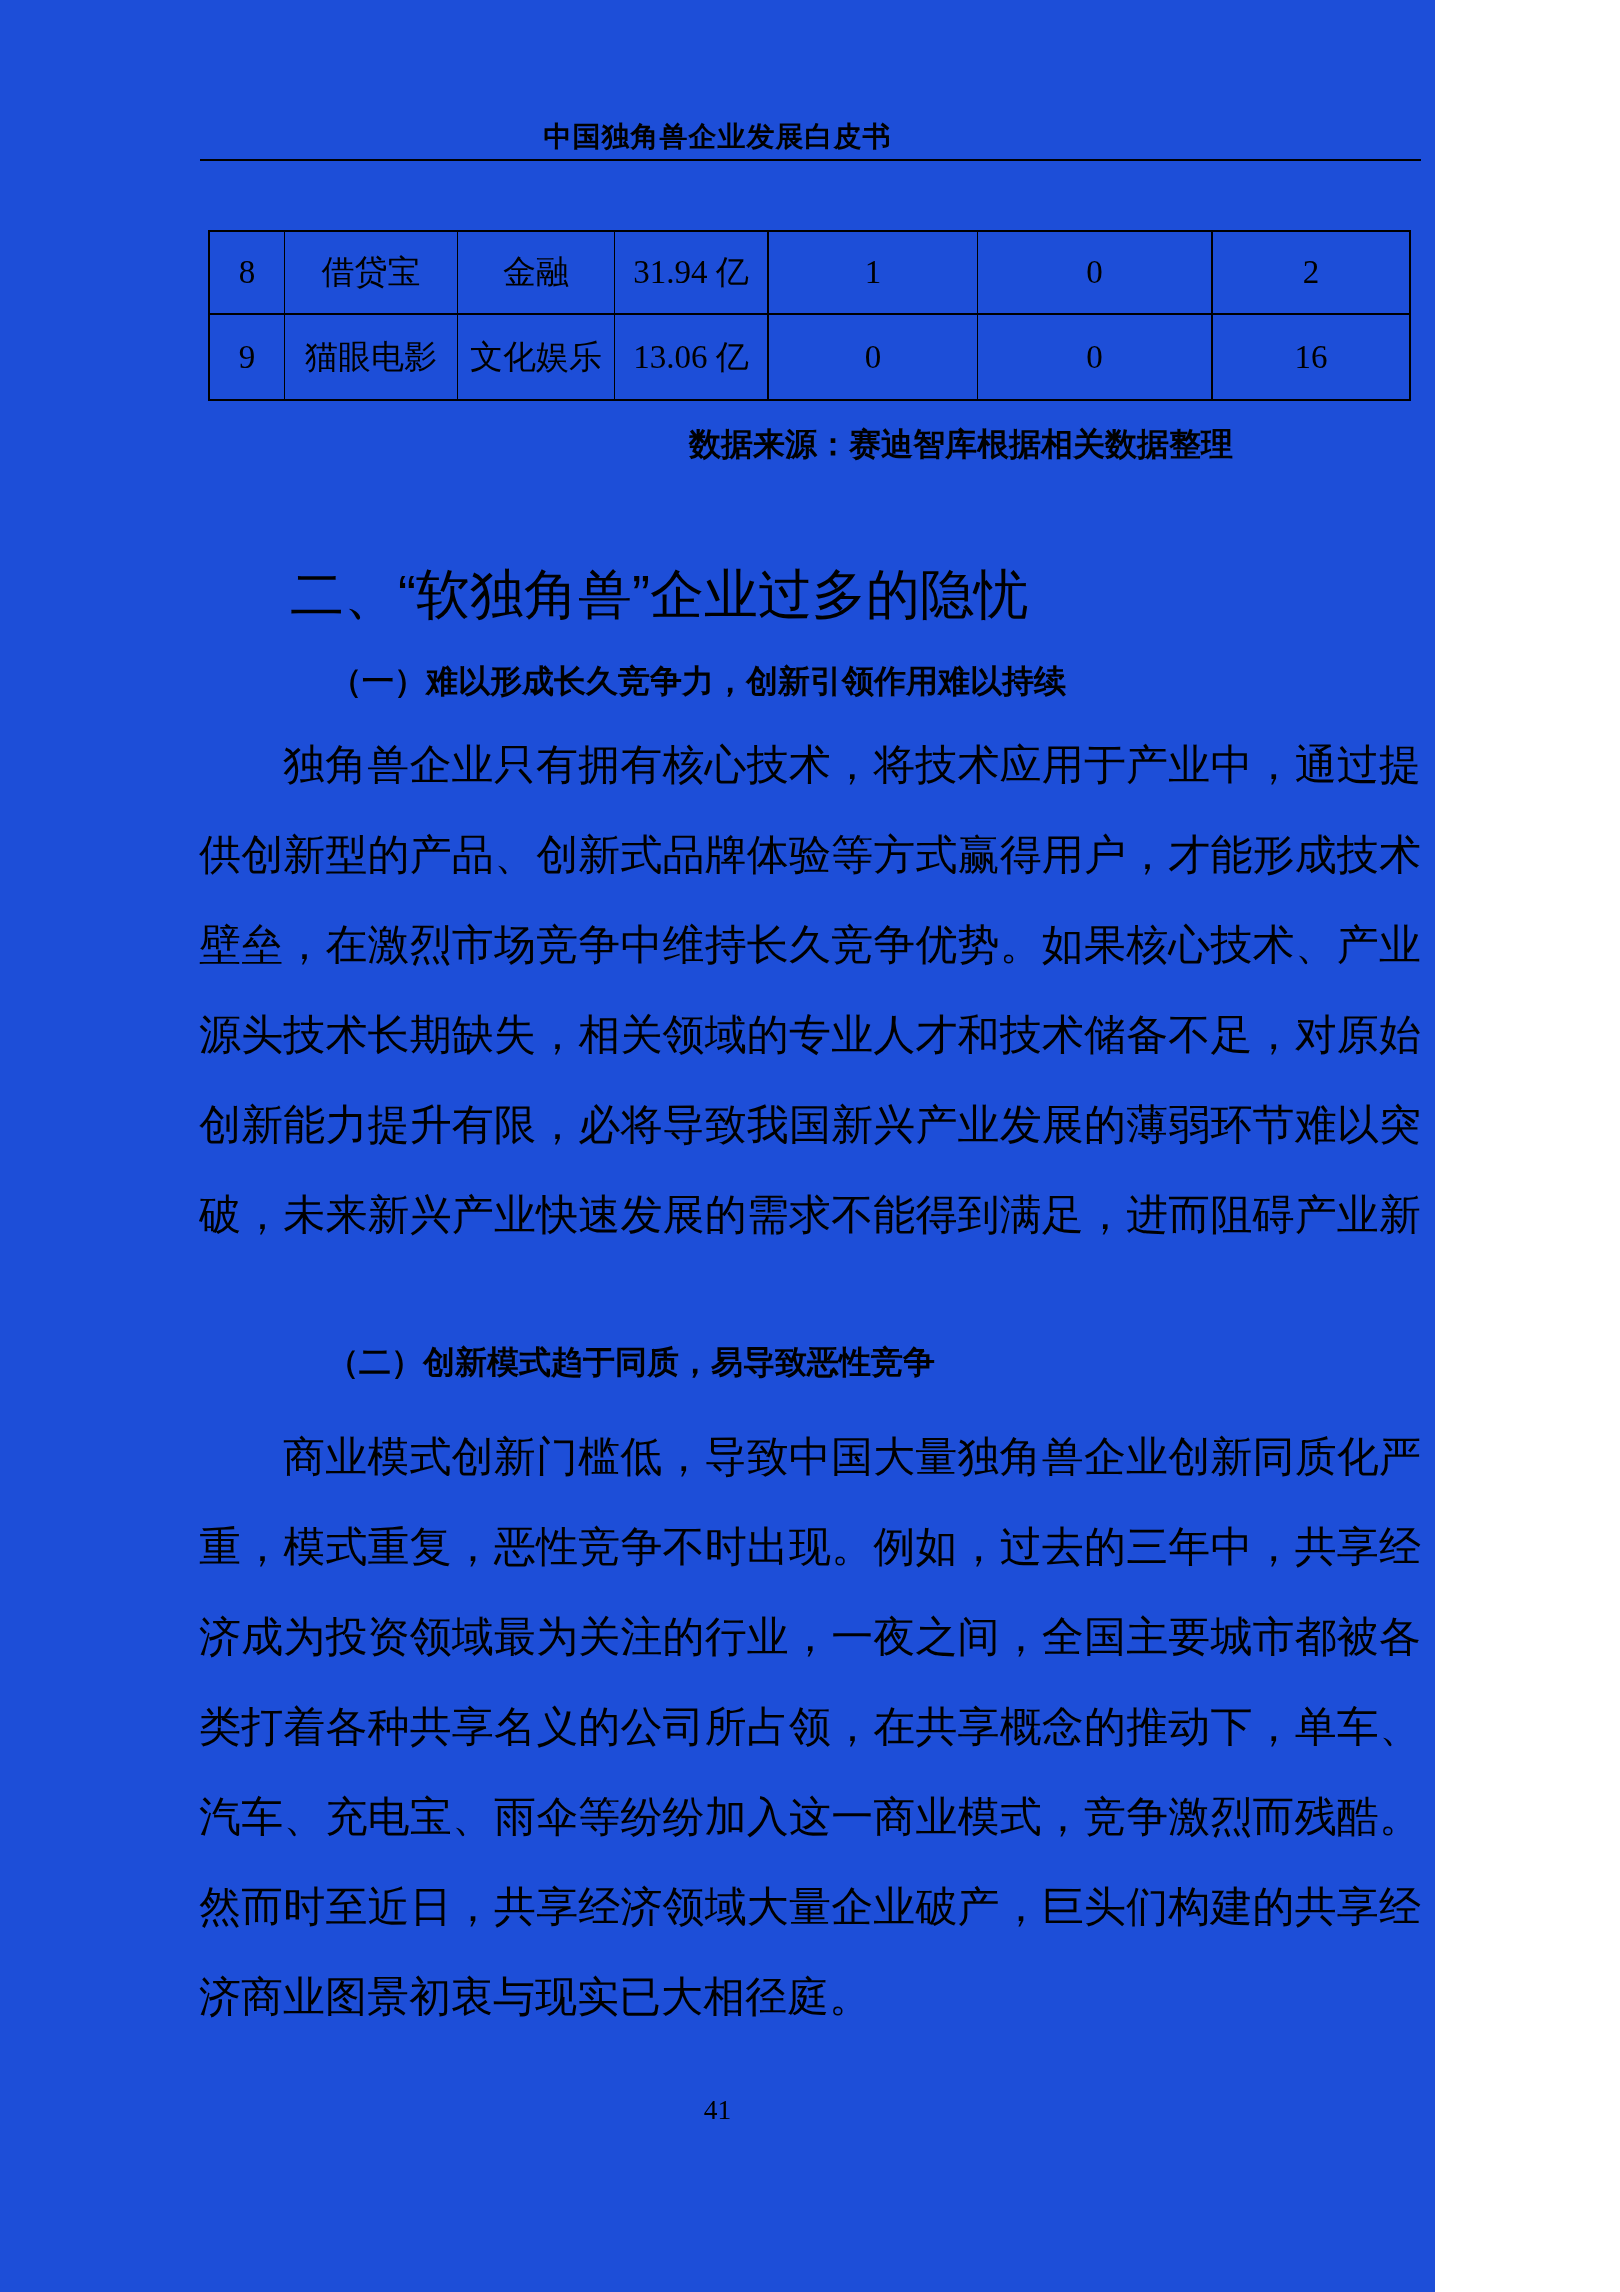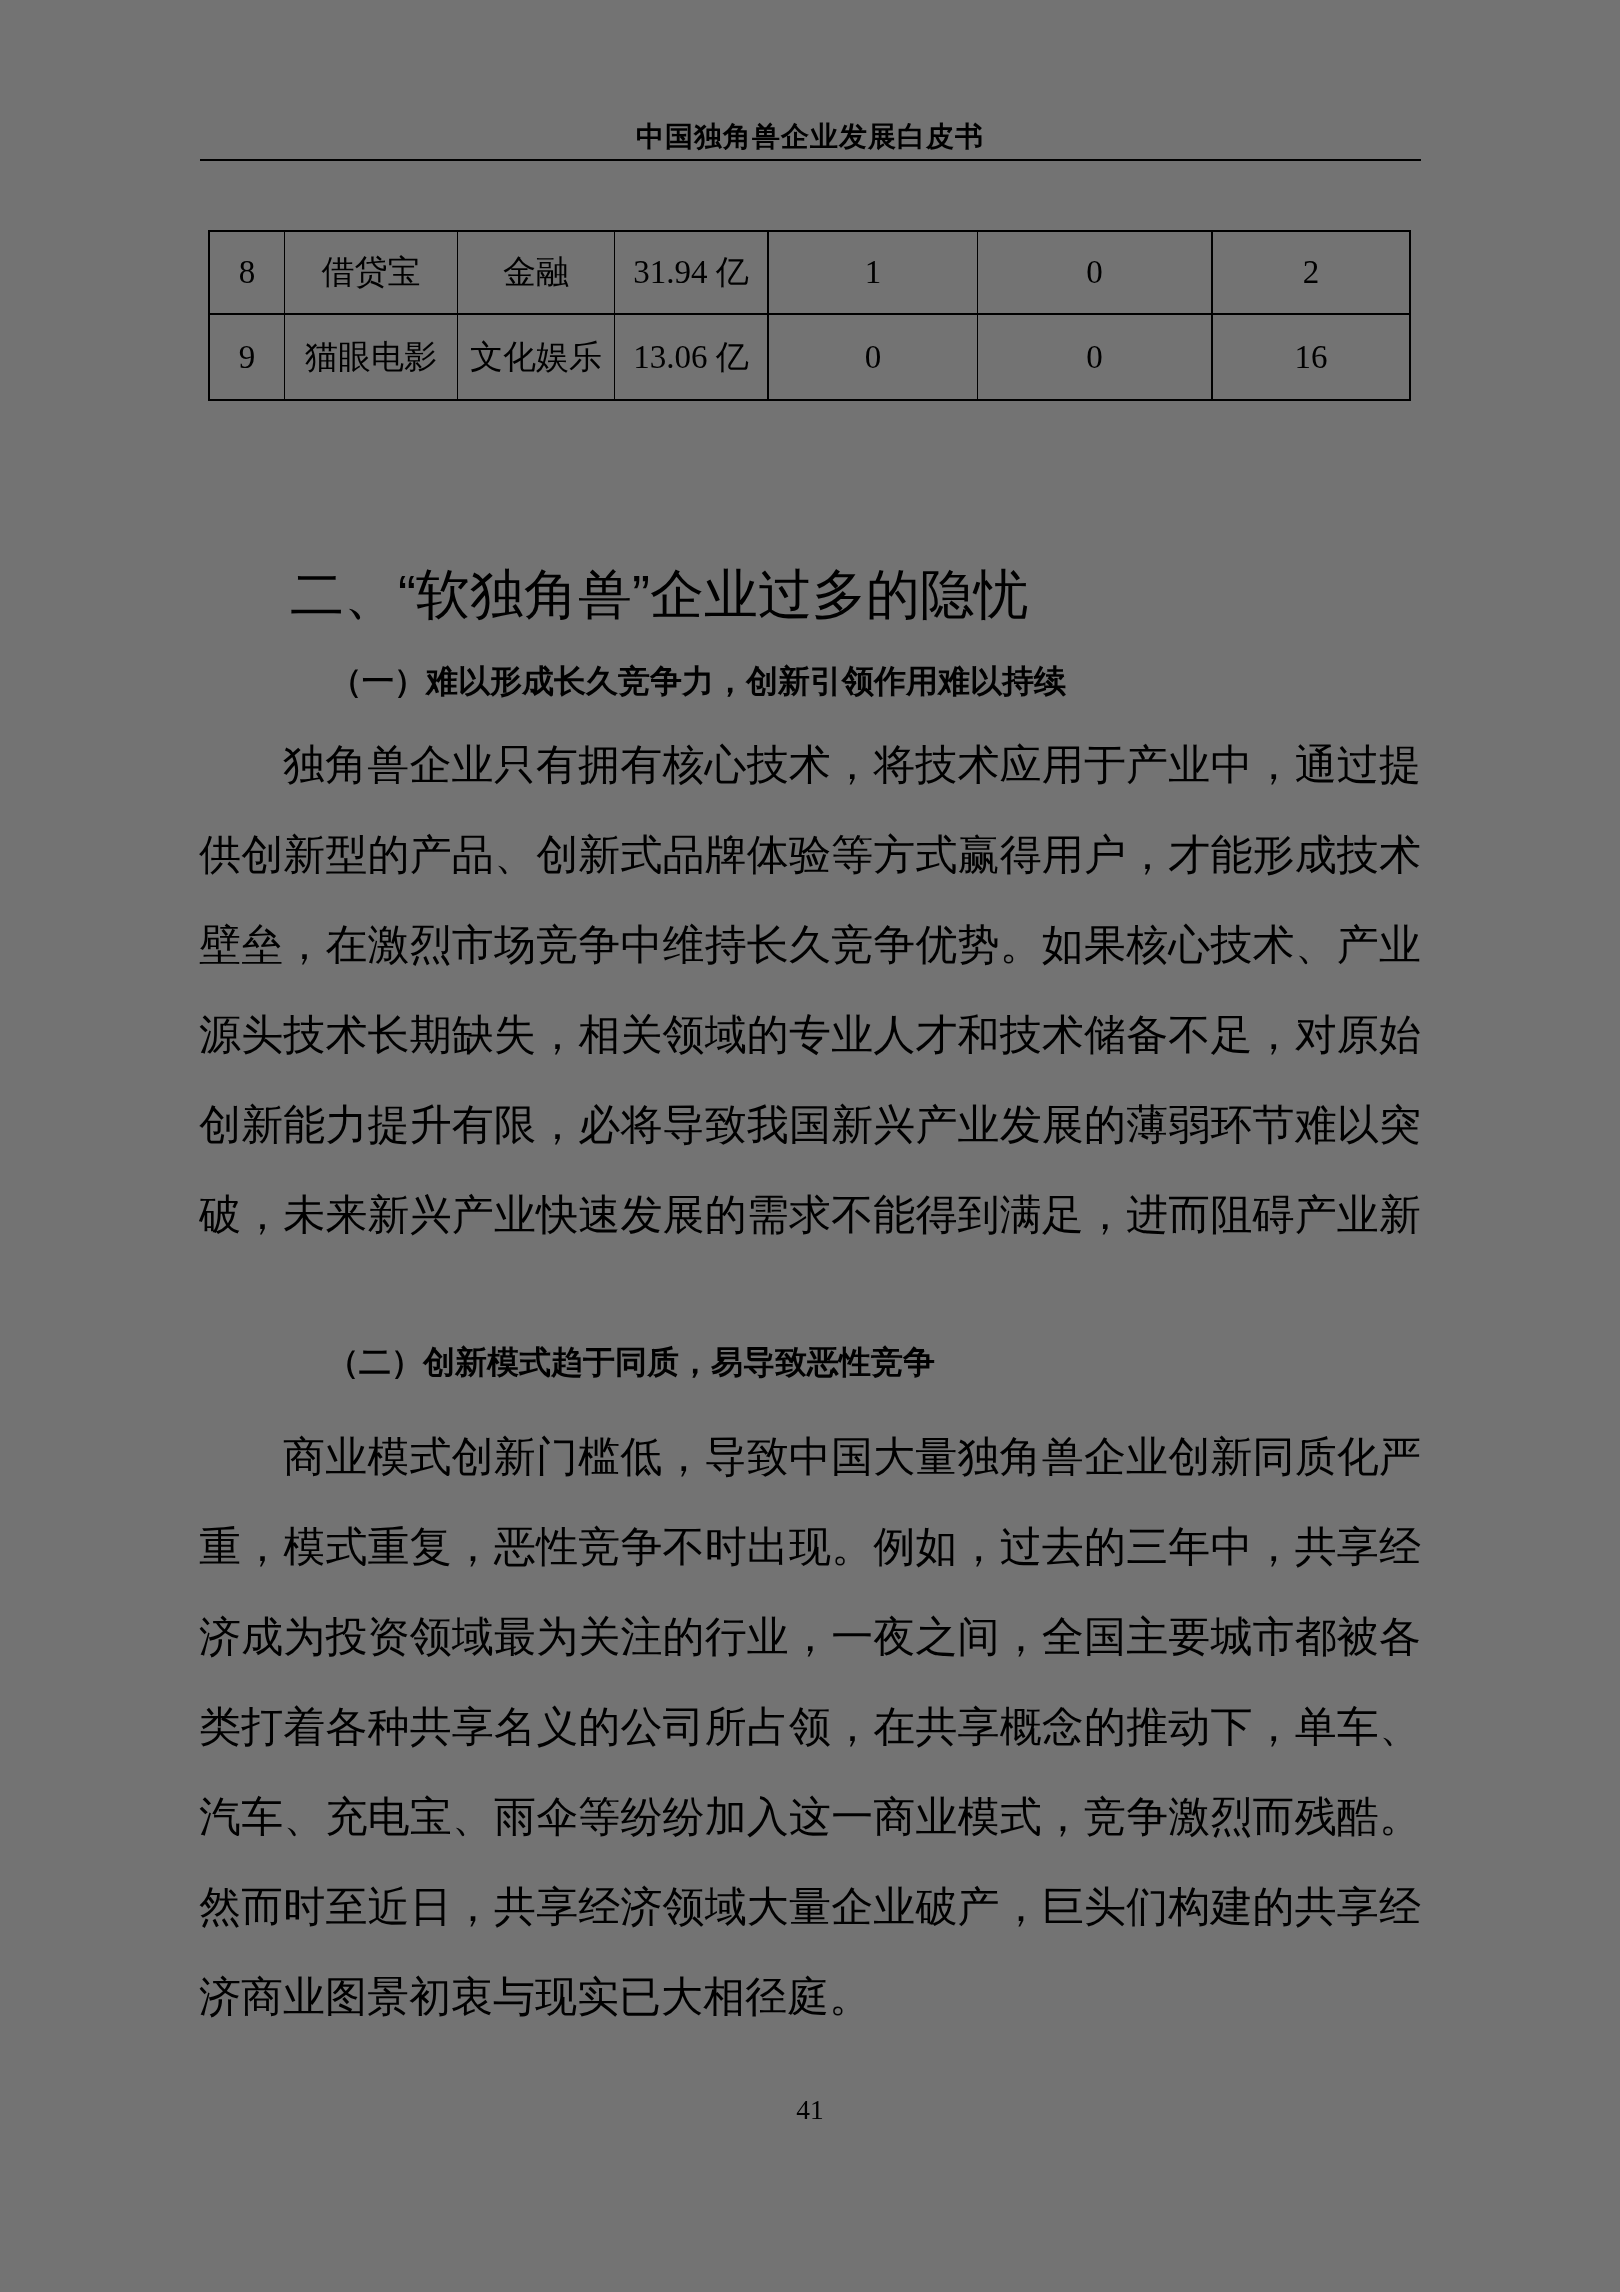--- a/index.html
+++ b/index.html
@@ -1,23 +1,24 @@
 <!DOCTYPE html>
 <html><head>
 <meta charset="utf-8">
 <style>
   html, body { margin: 0; padding: 0; background: #ffffff; }
   .page {
     position: relative;
-    width: 1620px;
+    width: 1404px;
     height: 2293px;
-    background: #737373;
+    background: #1d4ed8;
     color: #000000;
     font-family: "Liberation Sans", sans-serif;
     overflow: hidden;
+    padding-left: 31px;
   }
 
   
   .running-header {
     position: absolute;
     top: 117px; left: 0; width: 100%;
     text-align: center;
     font-size: 28px; font-weight: bold;
     line-height: 39px;
     letter-spacing: 1px;
@@ -123,20 +124,21 @@
 
     <div class="t-cell last-row">9</div>
     <div class="t-cell last-row">猫眼电影</div>
     <div class="t-cell last-row">文化娱乐</div>
     <div class="t-cell last-row br-thick">13.06 亿</div>
     <div class="t-cell last-row">0</div>
     <div class="t-cell last-row br-thick">0</div>
     <div class="t-cell last-row last-col">16</div>
   </div>
 
+  <div class="table-source">数据来源：赛迪智库根据相关数据整理</div>
 
   <div class="section-heading">二、“软独角兽”企业过多的隐忧</div>
 
   <div class="subsection-heading h1">（一）难以形成长久竞争力，创新引领作用难以持续</div>
 
   <div class="para p1">
     <div class="pline indent">独角兽企业只有拥有核心技术，将技术应用于产业中，通过提</div>
     <div class="pline">供创新型的产品、创新式品牌体验等方式赢得用户，才能形成技术</div>
     <div class="pline">壁垒，在激烈市场竞争中维持长久竞争优势。如果核心技术、产业</div>
     <div class="pline">源头技术长期缺失，相关领域的专业人才和技术储备不足，对原始</div>

